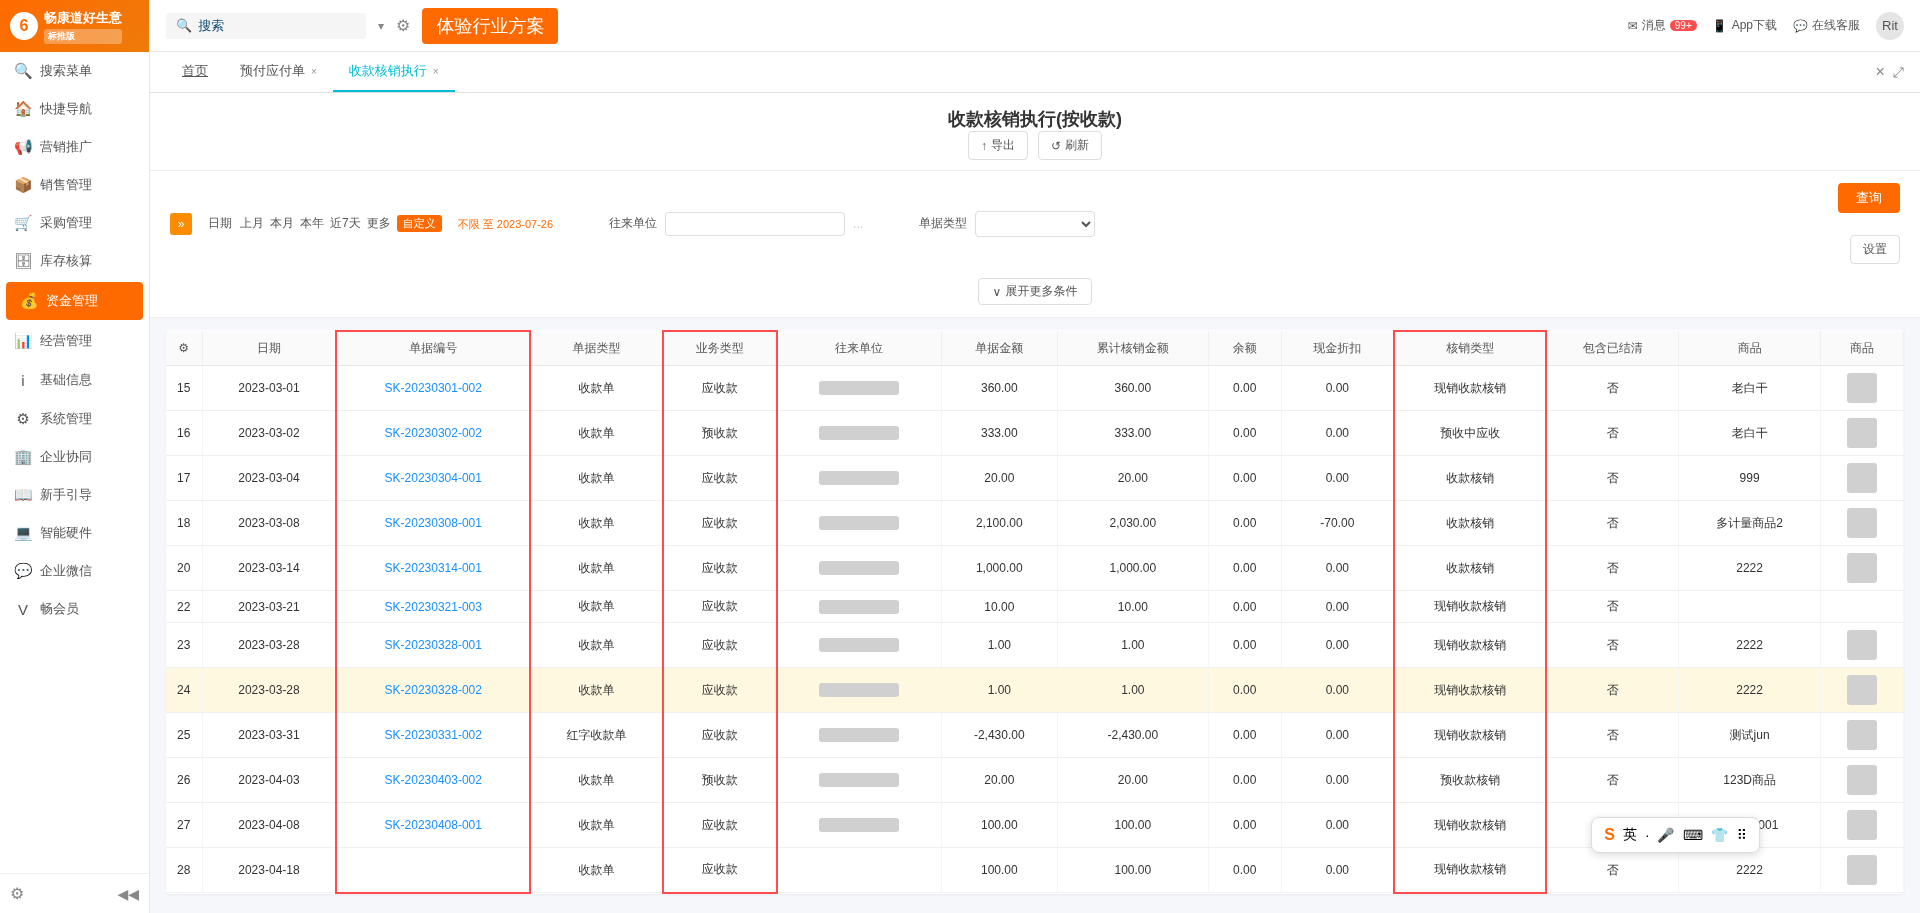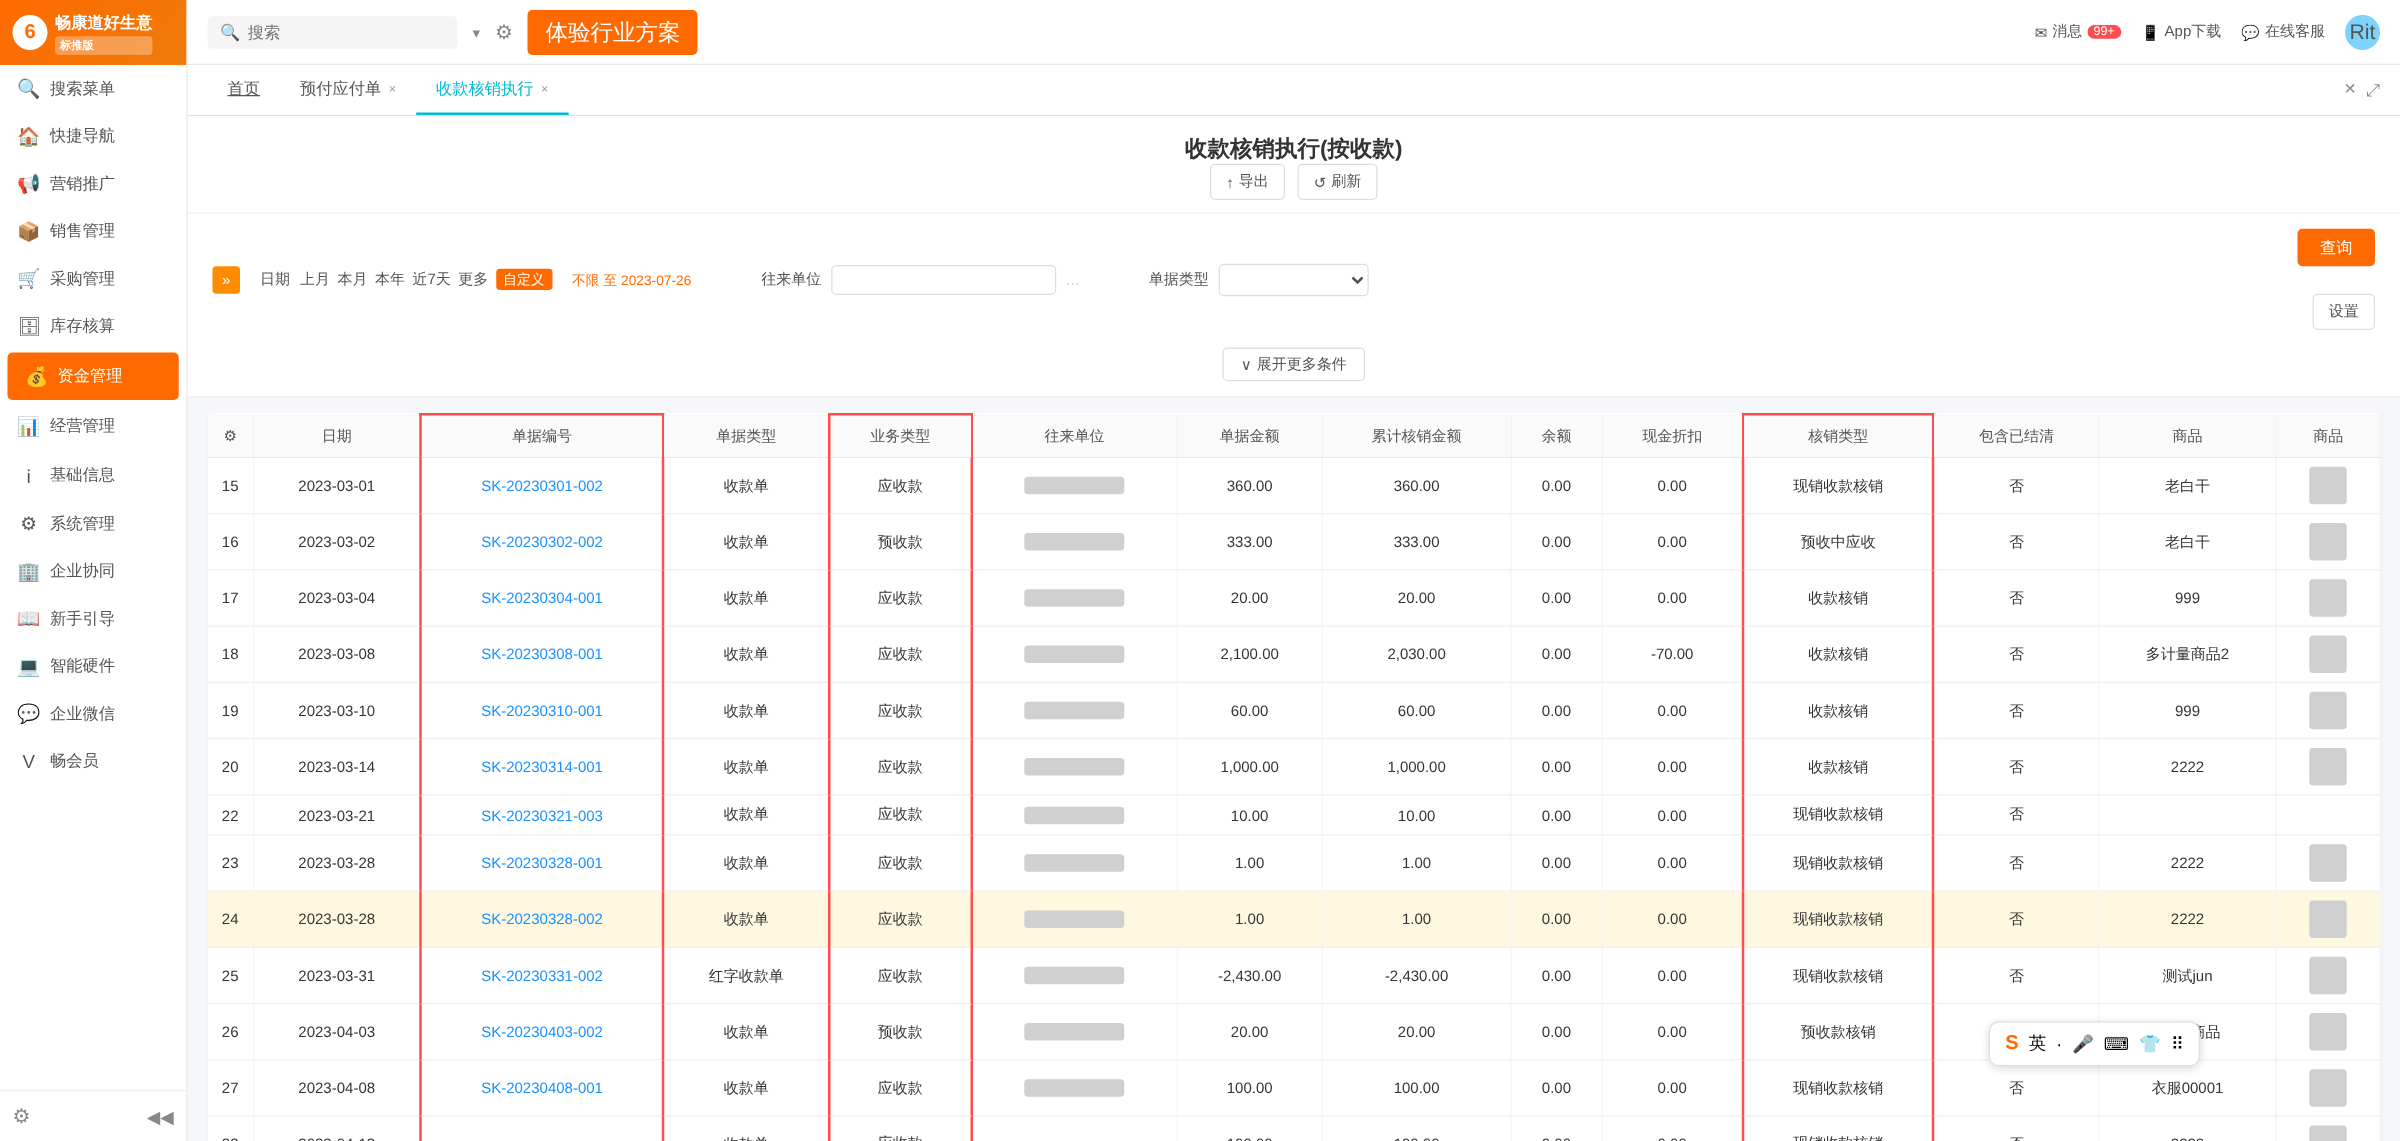--- a/index.html
+++ b/index.html
@@ -152,40 +152,40 @@
     <span style="font-size:16px;cursor:pointer;color:#888;">⚙</span>
     <span style="font-size:14px;cursor:pointer;color:#888;">◀◀</span>
   </div>
 </div>
 
 <div class="main">
 
   <div class="topbar">
     <div class="topbar-search">
       <span>🔍</span>
-      <span style="color:#737373;">搜索</span>
+      <span style="color:#0c4a6e;">搜索</span>
     </div>
     <span style="color:#888;cursor:pointer;">▾</span>
     <span class="settings-icon">⚙</span>
     <button class="topbar-btn">体验行业方案</button>
     <div class="topbar-right-area">
       <div class="topbar-action-item">
         <span>✉</span>
         <span>消息</span>
         <span class="topbar-badge">99+</span>
       </div>
       <div class="topbar-action-item">
         <span>📱</span>
         <span>App下载</span>
       </div>
       <div class="topbar-action-item">
         <span>💬</span>
         <span>在线客服</span>
       </div>
-      <div class="topbar-action-item" style="background:#7dd3fc;border-radius:50%;width:28px;height:28px;justify-content:center;font-size:17px;">
+      <div class="topbar-action-item" style="background:#e5e5e5;border-radius:50%;width:28px;height:28px;justify-content:center;font-size:13px;">
         <span>Rit</span>
       </div>
     </div>
   </div>
 
   <div class="tabs">
     <div class="tab tab-home">
       <span>首页</span>
     </div>
     <div class="tab">
@@ -368,42 +368,20 @@
       <td>0.00</td>
       <td class="negative">-70.00</td>
       <td style="border-left:2px solid #ff4d4f;border-right:2px solid #ff4d4f;">收款核销</td>
       <td>否</td>
       <td>多计量商品2</td>
       <td>
         <span style="display:inline-block;background:#d0d0d0;border-radius:3px;width:30px;height:30px;vertical-align:middle;"></span>
       </td>
     </tr>
             <tr>
-      <td>19</td>
-      <td>2023-03-10</td>
-      <td style="border-left:2px solid #ff4d4f;border-right:2px solid #ff4d4f;">
-        <a class="link-cell">SK-20230310-001</a>
-      </td>
-      <td>收款单</td>
-      <td style="border-left:2px solid #ff4d4f;border-right:2px solid #ff4d4f;">应收款</td>
-      <td>
-        <span style="display:inline-block;background:#d0d0d0;border-radius:3px;width:80px;height:14px;vertical-align:middle;"></span>
-      </td>
-      <td class="">60.00</td>
-      <td class="">60.00</td>
-      <td>0.00</td>
-      <td class="">0.00</td>
-      <td style="border-left:2px solid #ff4d4f;border-right:2px solid #ff4d4f;">收款核销</td>
-      <td>否</td>
-      <td>999</td>
-      <td>
-        <span style="display:inline-block;background:#d0d0d0;border-radius:3px;width:30px;height:30px;vertical-align:middle;"></span>
-      </td>
-    </tr>
-            <tr>
       <td>20</td>
       <td>2023-03-14</td>
       <td style="border-left:2px solid #ff4d4f;border-right:2px solid #ff4d4f;">
         <a class="link-cell">SK-20230314-001</a>
       </td>
       <td>收款单</td>
       <td style="border-left:2px solid #ff4d4f;border-right:2px solid #ff4d4f;">应收款</td>
       <td>
         <span style="display:inline-block;background:#d0d0d0;border-radius:3px;width:80px;height:14px;vertical-align:middle;"></span>
       </td>

